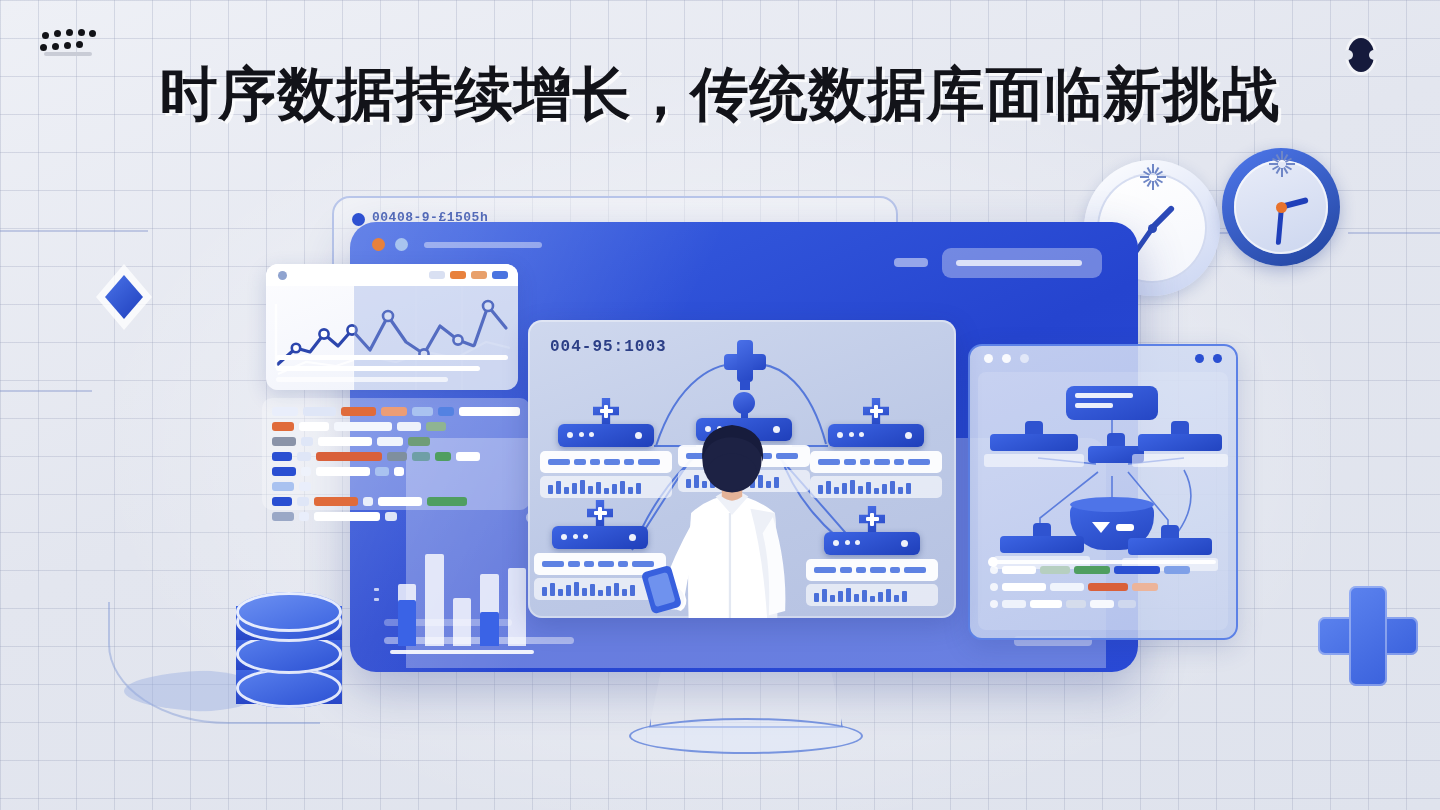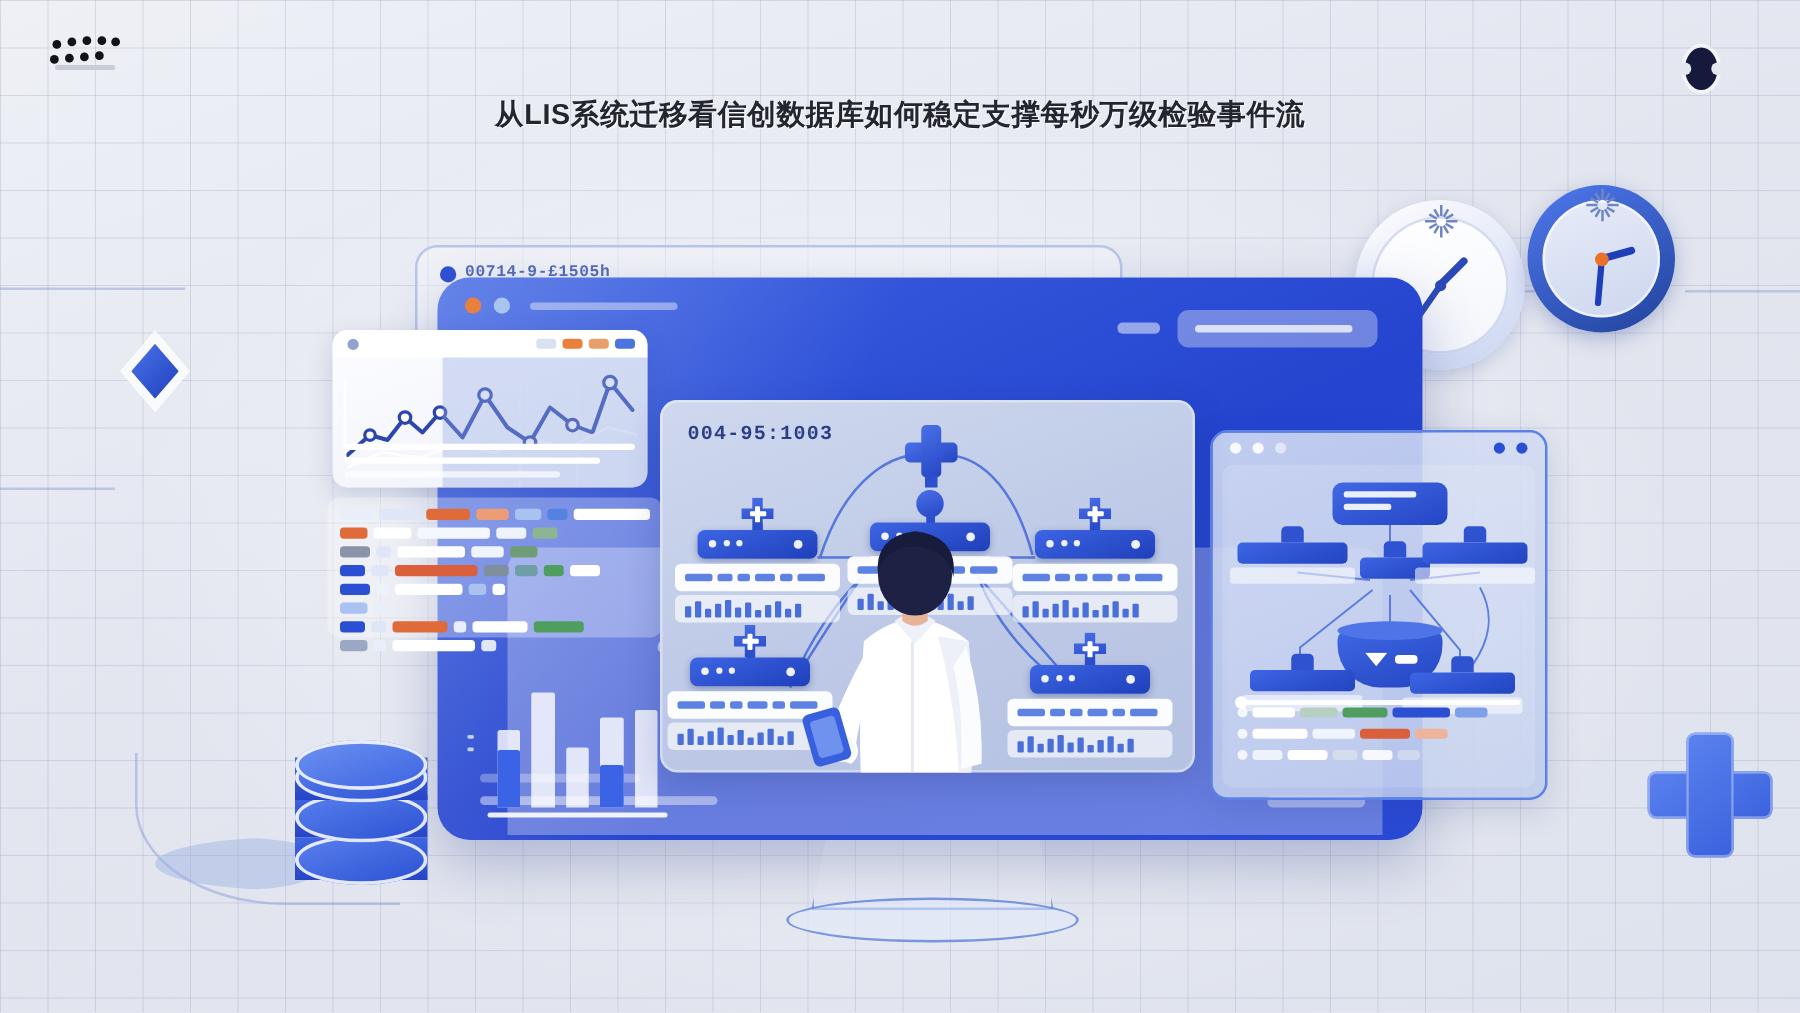--- a/index.html
+++ b/index.html
@@ -378,21 +378,21 @@
       <div class="tick" style="height:7px;transform:rotate(300deg) translateY(4px)"></div>
       <div class="tick" style="height:7px;transform:rotate(330deg) translateY(4px)"></div>
       <div class="hand" style="left:50%;bottom:50%;width:6px;height:28px;margin-left:-3px;background:#1f3fba;transform:rotate(75deg)"></div>
       <div class="hand" style="left:50%;bottom:50%;width:5px;height:38px;margin-left:-2.5px;background:#1f3fba;transform:rotate(185deg)"></div>
     </div>
     <div class="pin"></div>
   </div>
 
   <div class="monitor-back">
     <span class="dot"></span>
-    <span class="code">00714-9-£1505h</span>
+    <span class="code">00408-9-£1505h</span>
   </div>
 
   <div class="monitor">
     <div class="monitor-gloss"></div>
 
     <div class="chrome-dots">
       <i style="background:#e8813c"></i>
         <i style="background:#a8c4ef"></i>
     </div>
     <div class="chrome-bar"></div>
@@ -863,16 +863,16 @@
       <ellipse cx="90" cy="44" rx="29" ry="32" fill="#1d2244"></ellipse>
       <path d="M61 44 Q58 14 90 10 Q124 14 120 46 Q116 24 90 22 Q66 22 61 44 Z" fill="#171c3c"></path>
       <ellipse cx="90" cy="56" rx="24" ry="18" fill="#1d2244"></ellipse>
 
       <rect x="6" y="150" width="30" height="42" rx="5" transform="rotate(-16 21 171)" fill="#3860de"></rect>
       <rect x="11" y="156" width="20" height="30" rx="3" transform="rotate(-16 21 171)" fill="#6f92ee"></rect>
     </svg>
   </div>
 
   <div class="headline">
-    <h2>从LIS系统迁移看信创数据库如何稳定支撑每秒万级检验事件流</h2>
+    <h1>时序数据持续增长，传统数据库面临新挑战</h1>
   </div>
 
 </div>
 
 </body></html>

